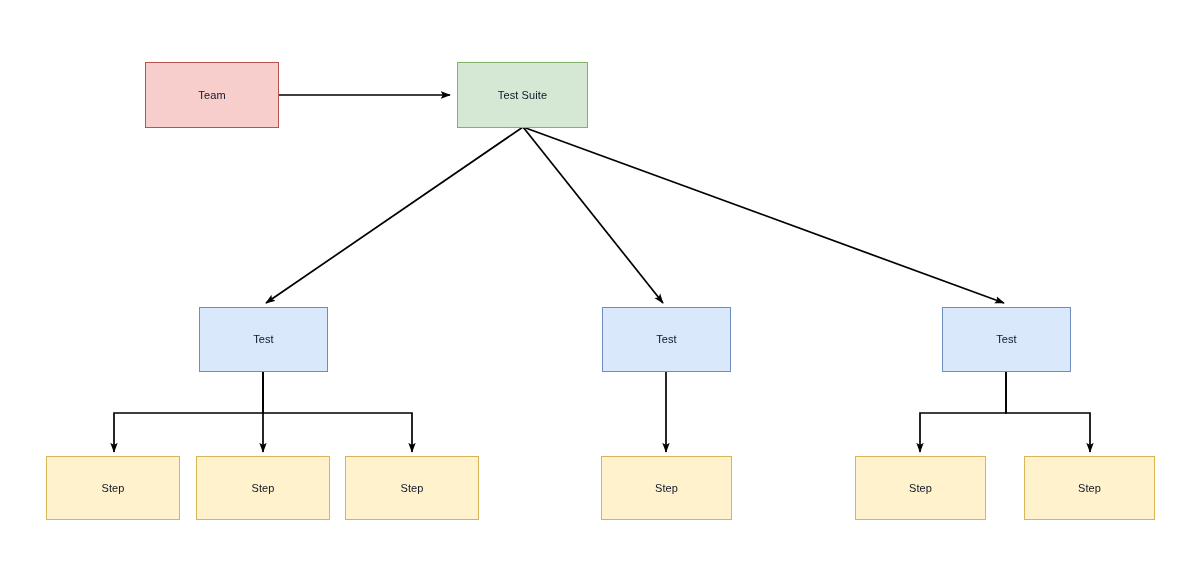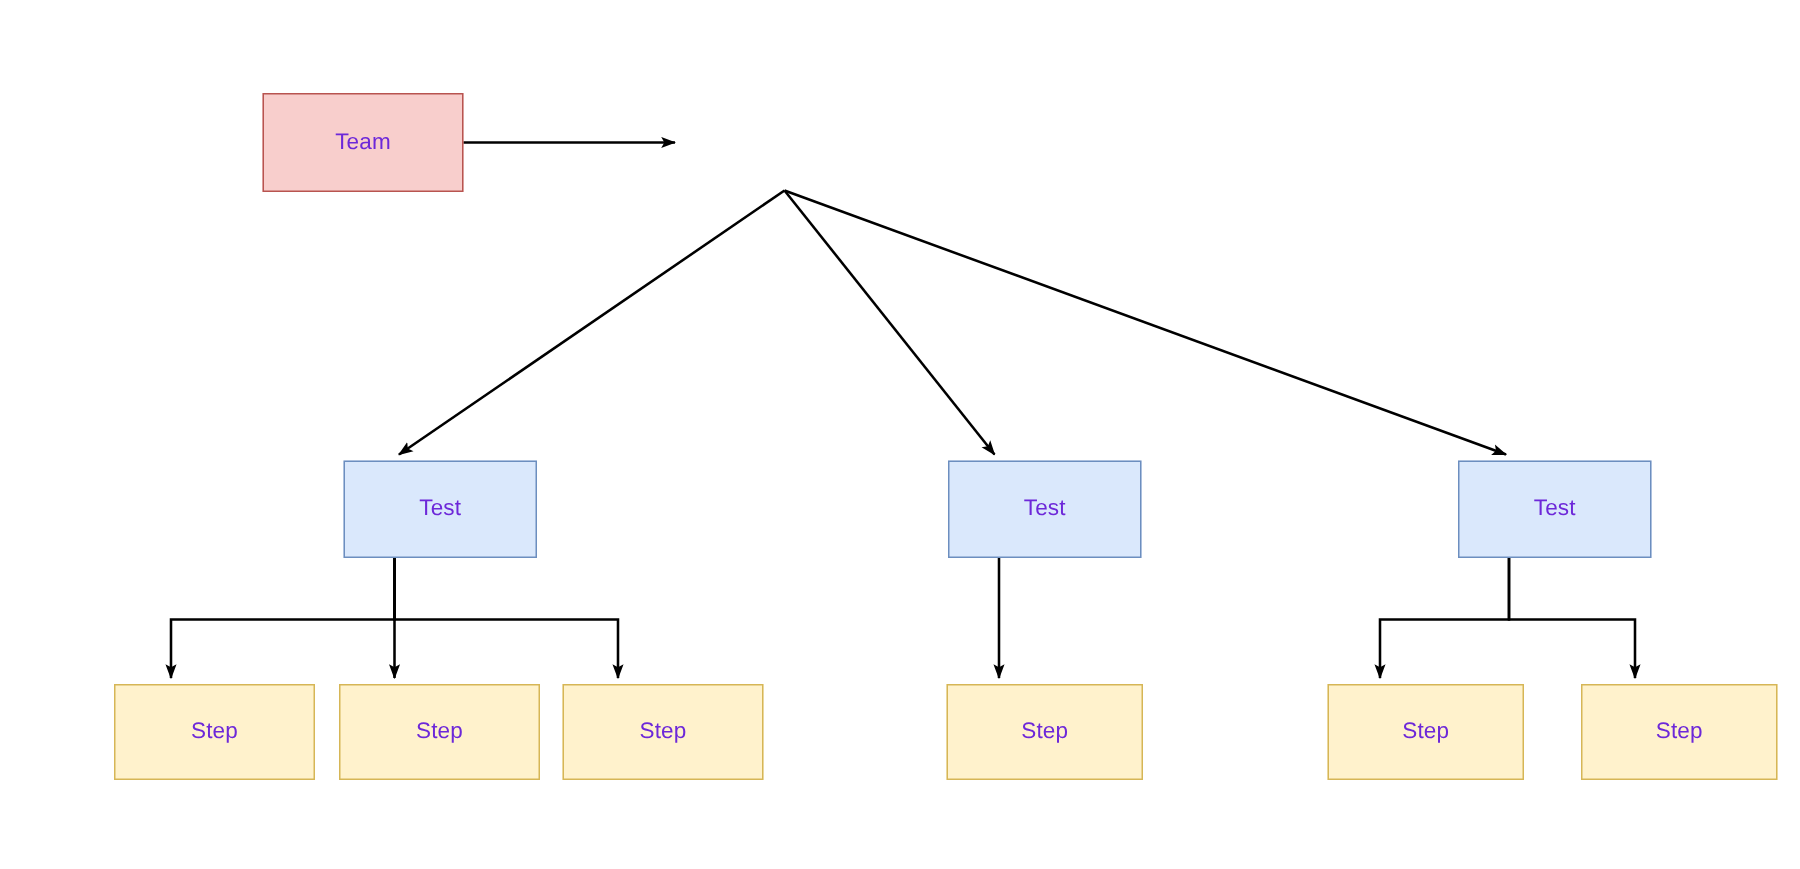--- a/index.html
+++ b/index.html
@@ -27,26 +27,25 @@
     pointer-events: none;
   }
   .node {
     position: absolute;
     box-sizing: border-box;
     display: flex;
     align-items: center;
     justify-content: center;
     border-style: solid;
     border-width: 1px;
-    font-size: 15px;
+    font-size: 11px;
     line-height: 1.1;
-    color: #6d28d9;
+    color: #0f172a;
     text-align: center;
     letter-spacing: 0.1px;
-    margin-left: 30px;
   }
   .node-team {
     background: #f8cecc;
     border-color: #b85450;
   }
   .node-suite {
     background: #d5e8d4;
     border-color: #82b366;
   }
   .node-test {
@@ -85,20 +84,23 @@
       <polyline points="666,372 666,452"></polyline>
       <polyline points="1006,372 1006,413 920,413 920,452"></polyline>
       <polyline points="1006,372 1006,413 1090,413 1090,452"></polyline>
     </g>
   </svg>
 
   <div class="node node-team" style="left: 145px; top: 62px; width: 134px; height: 66px; background: rgb(248, 206, 204); border-color: rgb(184, 84, 80);">
     <span class="node-label">Team</span>
   </div>
 
+  <div class="node node-suite" style="left: 457px; top: 62px; width: 131px; height: 66px; background: rgb(213, 232, 212); border-color: rgb(130, 179, 102);">
+    <span class="node-label">Test Suite</span>
+  </div>
 
   <div class="node node-test" style="left: 199px; top: 307px; width: 129px; height: 65px; background: rgb(218, 232, 252); border-color: rgb(108, 142, 191);">
     <span class="node-label">Test</span>
   </div>
 
   <div class="node node-test" style="left: 602px; top: 307px; width: 129px; height: 65px; background: rgb(218, 232, 252); border-color: rgb(108, 142, 191);">
     <span class="node-label">Test</span>
   </div>
 
   <div class="node node-test" style="left: 942px; top: 307px; width: 129px; height: 65px; background: rgb(218, 232, 252); border-color: rgb(108, 142, 191);">

